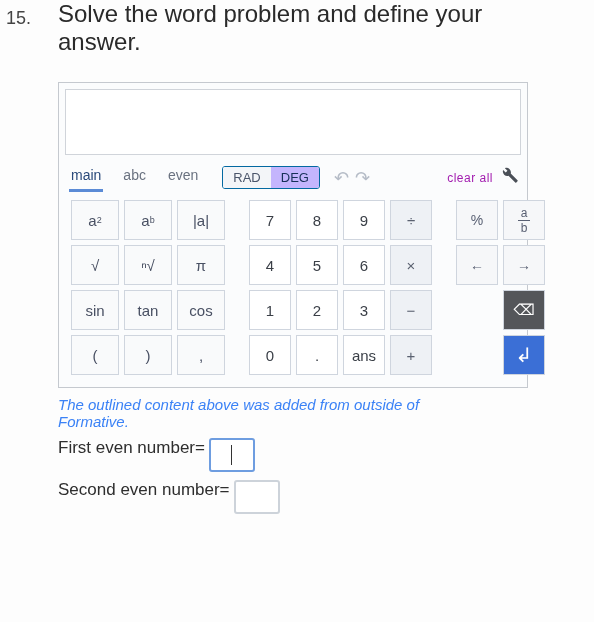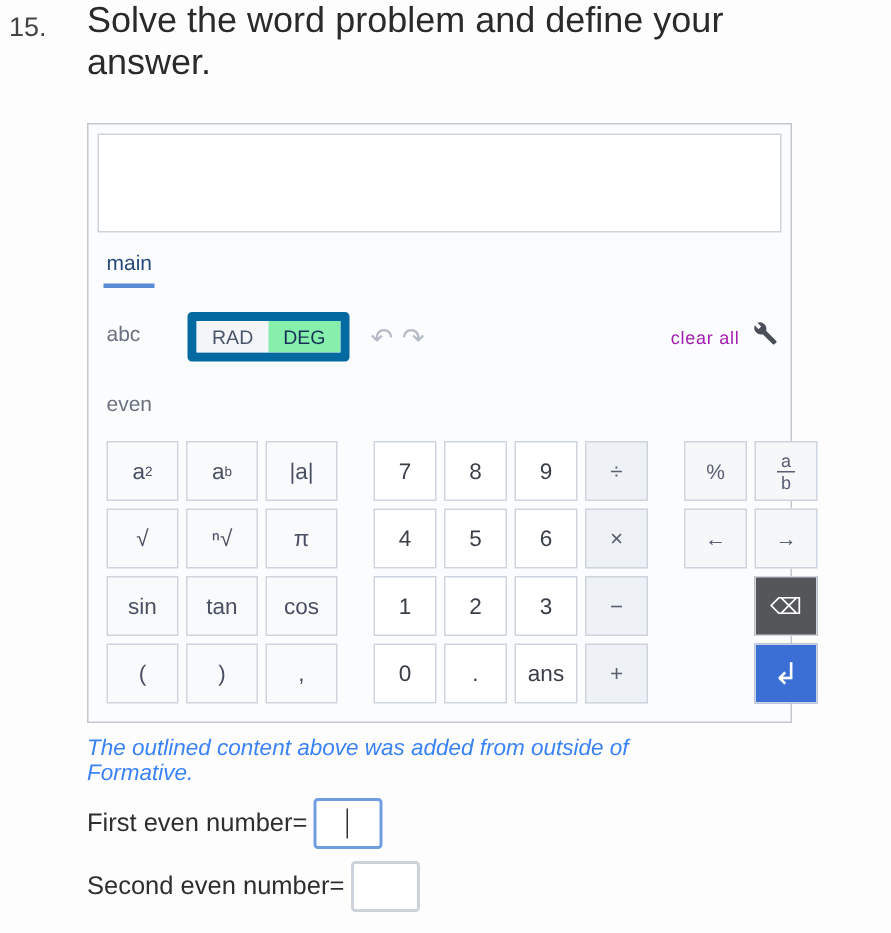--- a/index.html
+++ b/index.html
@@ -48,47 +48,46 @@
     display: flex;
     align-items: center;
     gap: 4px;
     padding: 2px 2px 0 4px;
   }
   .mode-tabs {
     display: flex;
     gap: 18px;
     font-size: 14px;
     color: #6a7280;
-    flex-direction: column;
   }
   .mode-tab {
     padding: 4px 2px 6px;
     border-bottom: 3px solid transparent;
     cursor: pointer;
   }
   .mode-tab.active {
     color: #29497a;
     border-bottom-color: #5b8bd6;
   }
   .angle-group {
     display: flex;
     margin-left: 18px;
-    border: 6px solid #0369a1;
+    border: 1px solid #0369a1;
     border-radius: 3px;
     overflow: hidden;
     font-size: 13px;
     color: #4a556a;
   }
   .angle-btn {
     padding: 3px 10px;
     background: #f3f5f8;
     cursor: pointer;
   }
   .angle-btn.active {
-    background: #86efac;
+    background: #c4b5fd;
     color: #173058;
     text-align: center;
   }
   .hist-icons { display:flex; gap:6px; margin-left:10px; color:#b5bcc7; font-size:18px;}
   .spacer { flex:1; }
   .clear-all { color:#a21caf; font-size:12px; letter-spacing:0.5px; margin-right:4px;}
   .wrench { color:#4a4f57; font-size:18px; }
   .grid-area {
     display: grid;
     grid-template-columns: repeat(3,48px) 14px repeat(4,42px) 14px repeat(2,42px);
@@ -116,21 +115,21 @@
   .key sup { font-size:9px; vertical-align: super; }
   .frac-line { width:12px; height:1px; background:#596073; margin:1px 0;}
   .caption {
     margin: 8px 0 4px 58px;
     font-style: italic;
     font-size: 15px;
     color: #3b82f6;
     width: 460px;
   }
   .answer-row {
-    display:flex; align-items:center;
+    display:flex; align-items:flex-start;
     margin: 8px 0 0 58px;
     font-size: 17px;
     color:#2e2e2e;
   }
   .ans-input {
     display:inline-flex;
     align-items:center;
     justify-content:center;
     min-width: 46px; height: 34px;
     border:2px solid #6e9de0;

